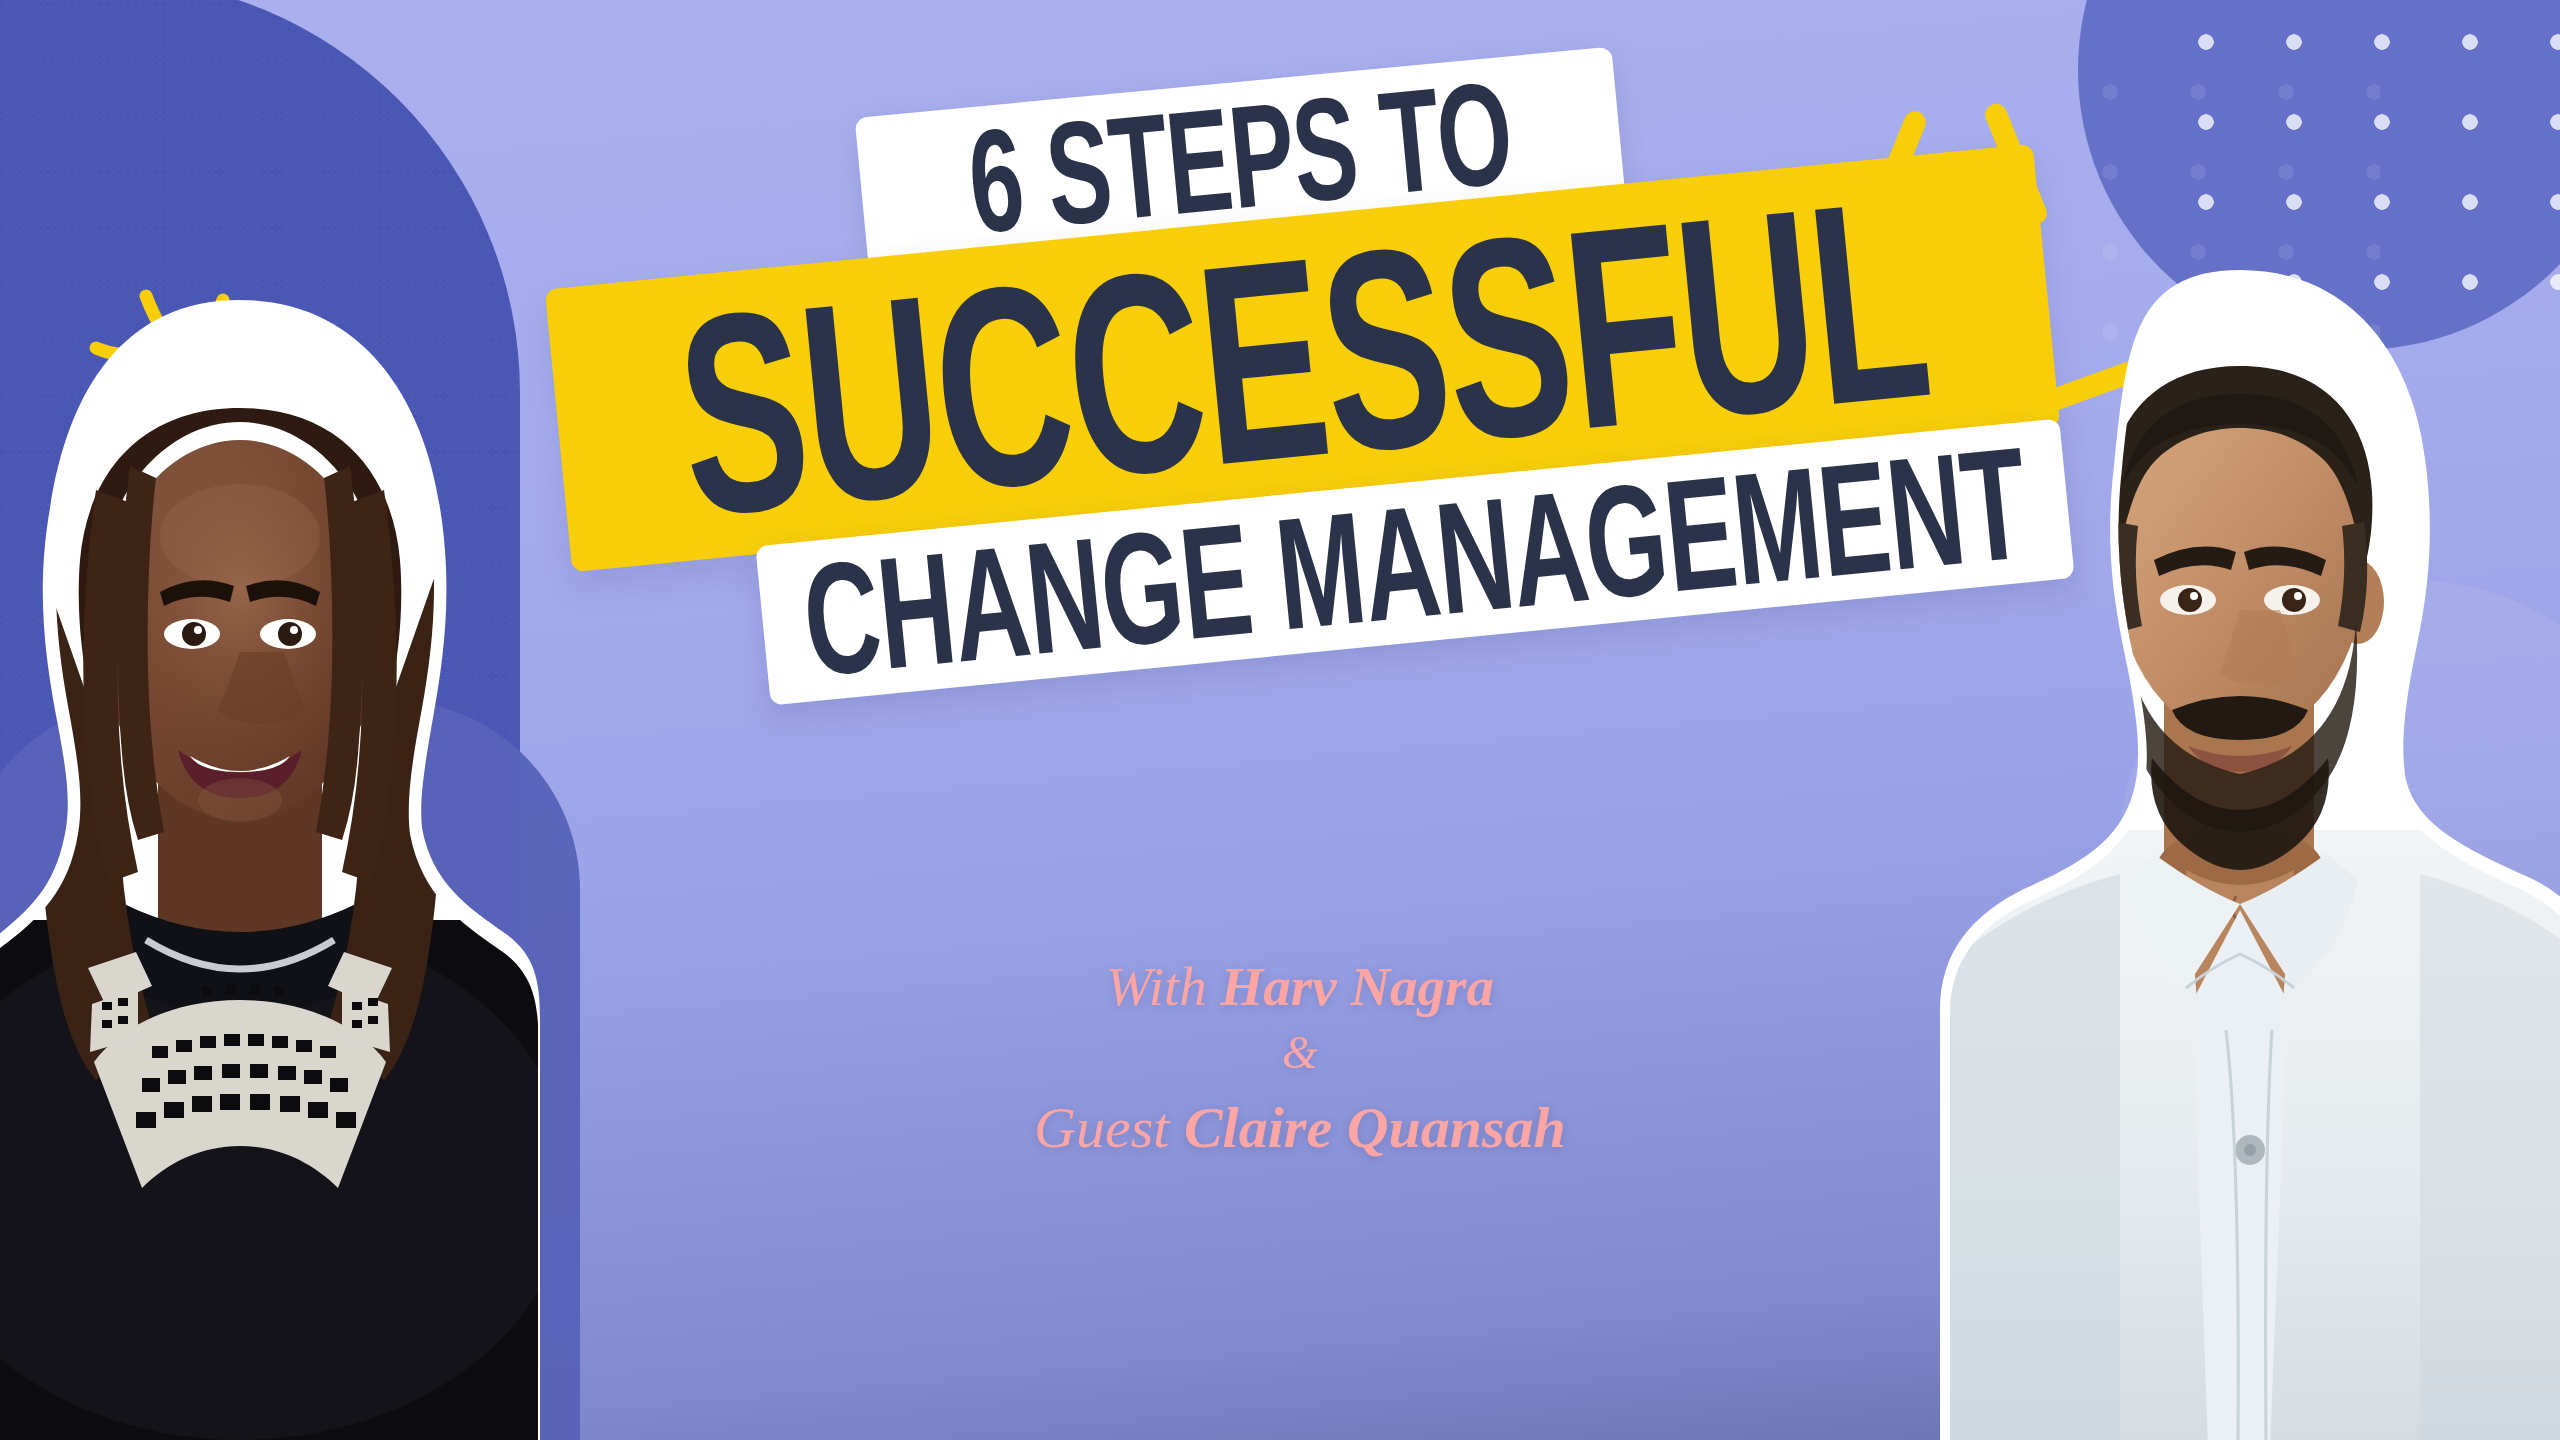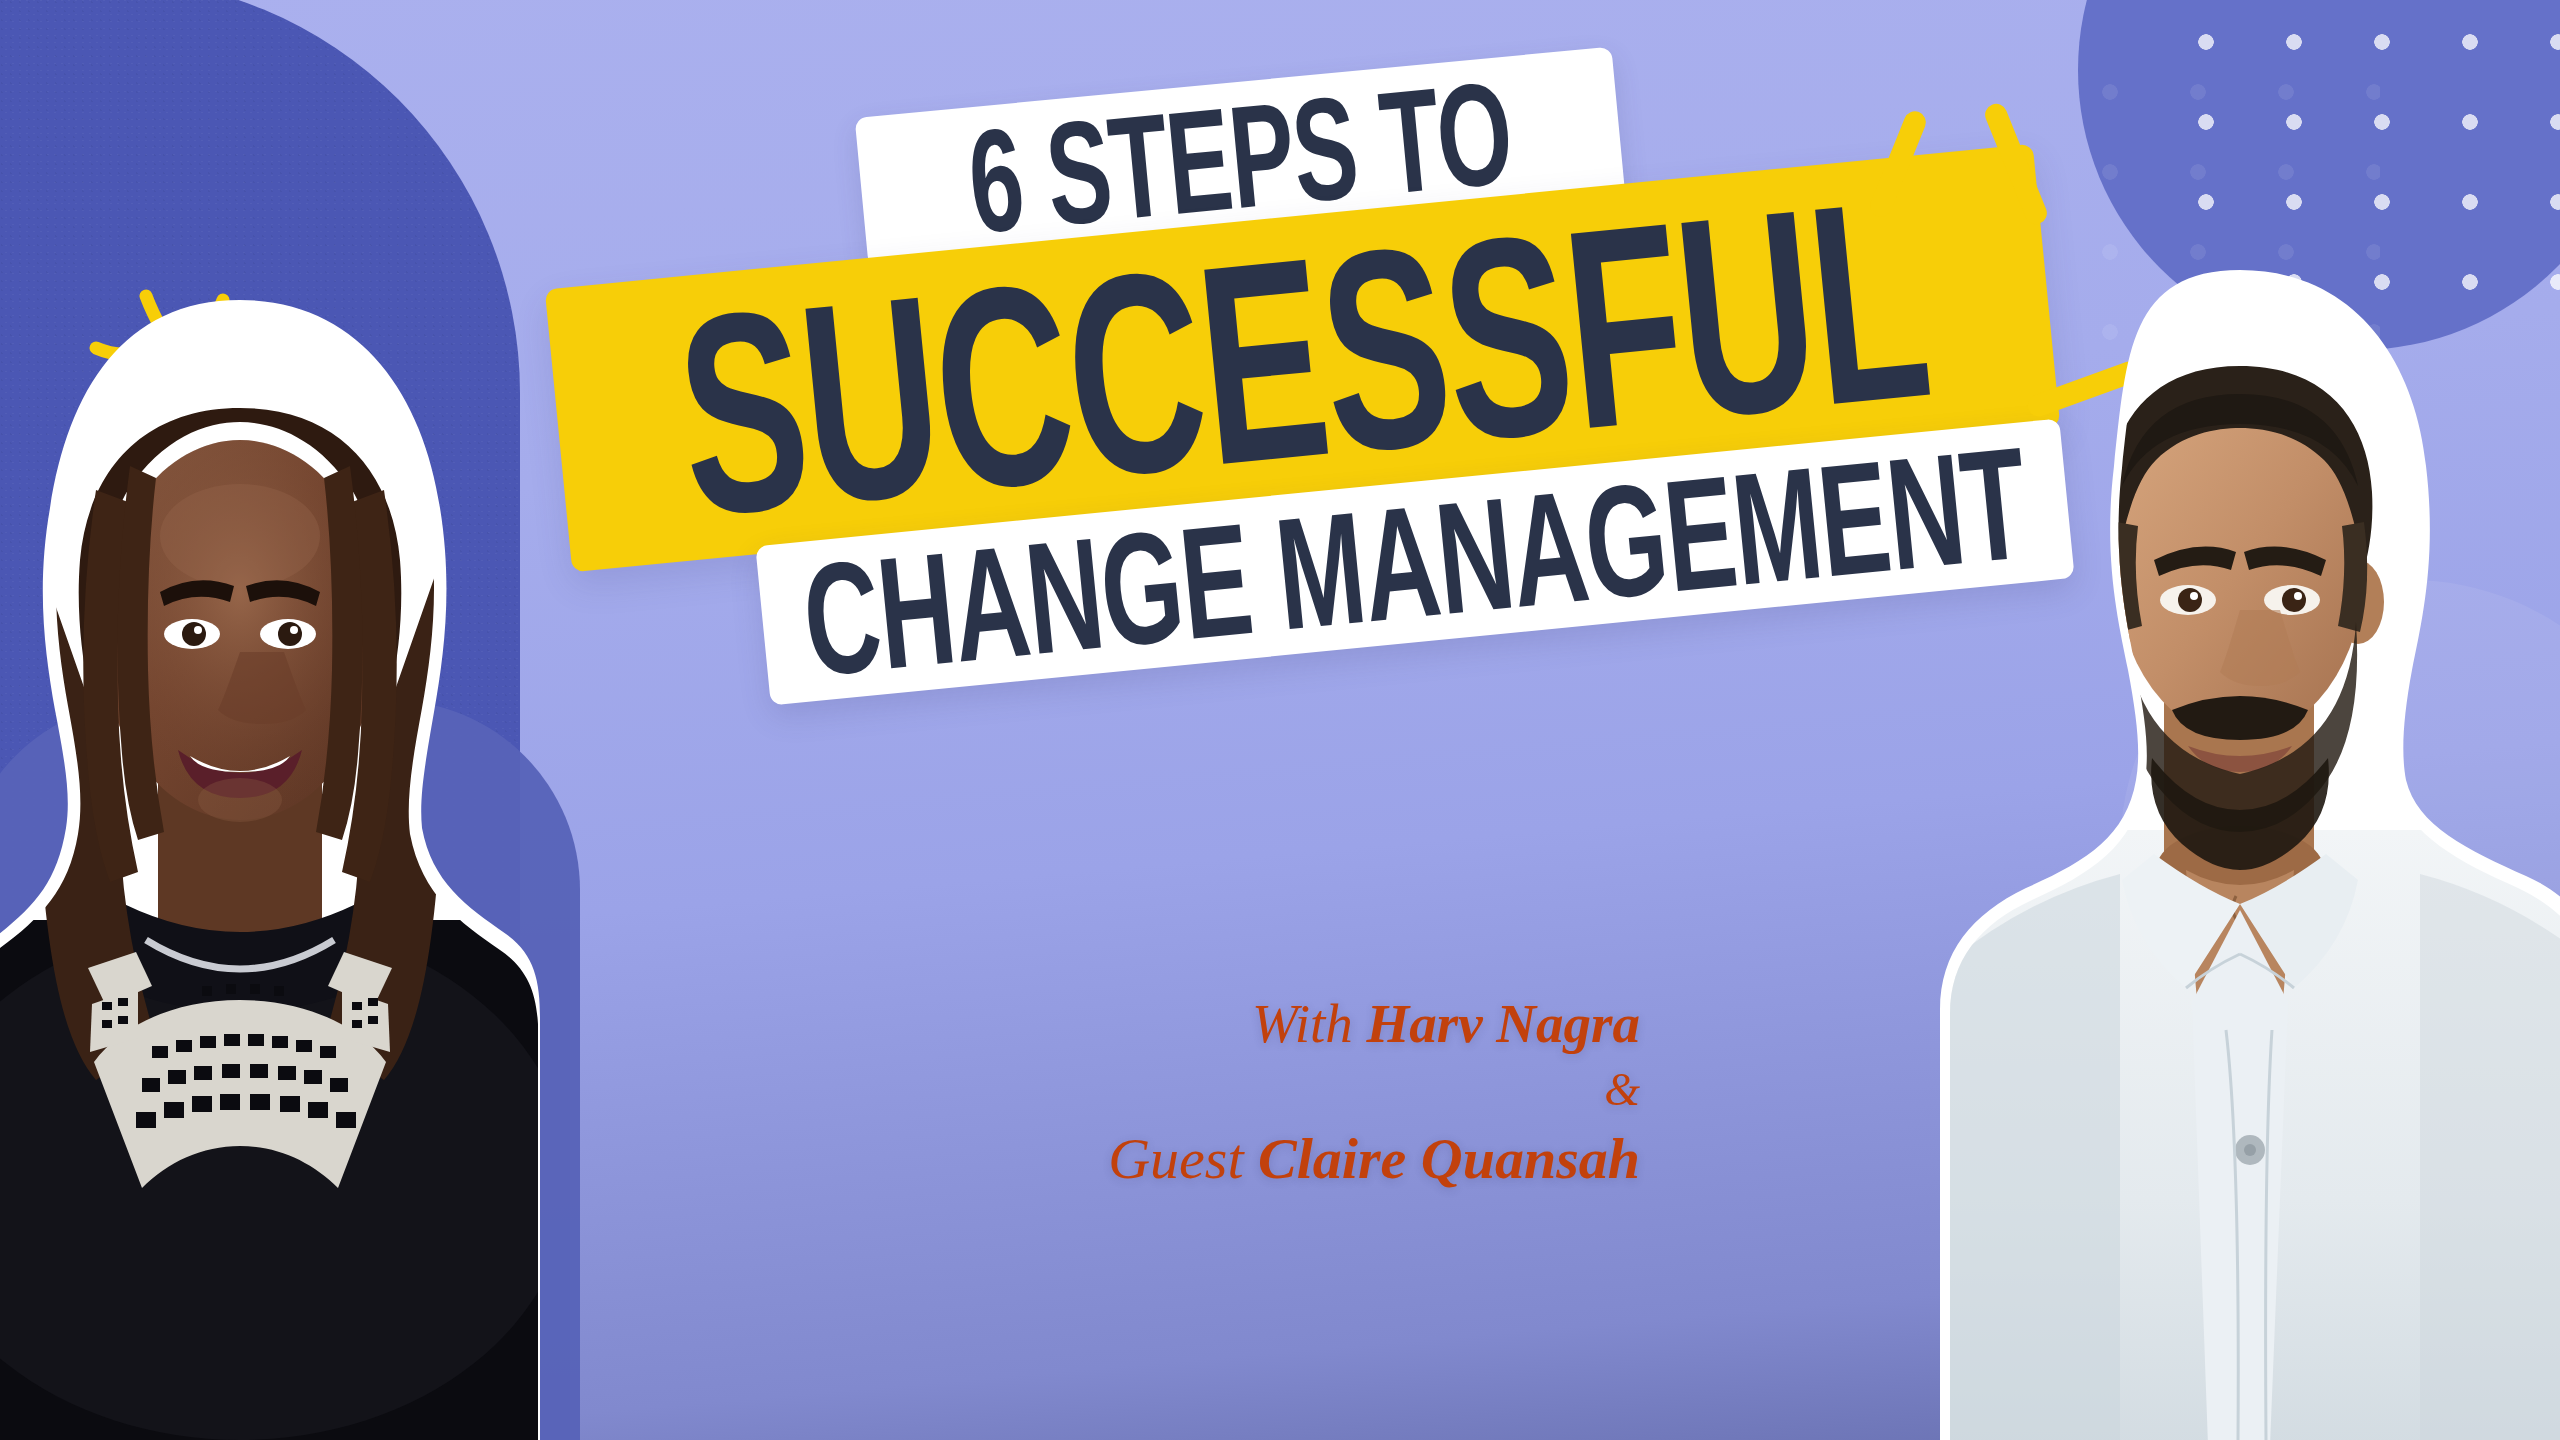--- a/index.html
+++ b/index.html
@@ -141,32 +141,32 @@
   
   .sparkles{ position:absolute; left:1305px; top:18px; width:260px; height:180px; }
   .spark{ position:absolute; background:#F7CE08; border-radius:14px; }
   .s1{ width:22px; height:112px; left:22px; top:8px;  transform:rotate(22deg); }
   .s2{ width:22px; height:128px; left:140px; top:0px; transform:rotate(-22deg);}
   .s3{ width:22px; height:118px; left:208px; top:230px; transform:rotate(70deg); }
 
   
   .credits{
     position:absolute;
-    left:960px; top:992px;
+    left:960px; top:955px;
     width:680px;
-    text-align:right;
-    color:#c2410c;
+    text-align:center;
+    color:#fca5a5;
     font-family:"Liberation Serif", serif;
     font-style:italic;
     text-shadow:0 2px 10px rgba(40,40,90,.18);
   }
   .credit-line{ font-size:55px; line-height:1.15; white-space:nowrap; }
   .credit-line .strong{ font-weight:700; }
   .amp{ font-size:46px; line-height:1.5; }
-  .credit-line.guest{ font-size:58px; margin-top:2px; }
+  .credit-line.guest{ font-size:58px; margin-top:8px; }
 
   
   .person{ position:absolute; }
 
   .woman{ left:-60px; top:300px; width:600px; height:1145px; }
   .man{ right:-40px; top:270px; width:660px; height:1175px; }
 </style>
 </head>
 <body>
 

